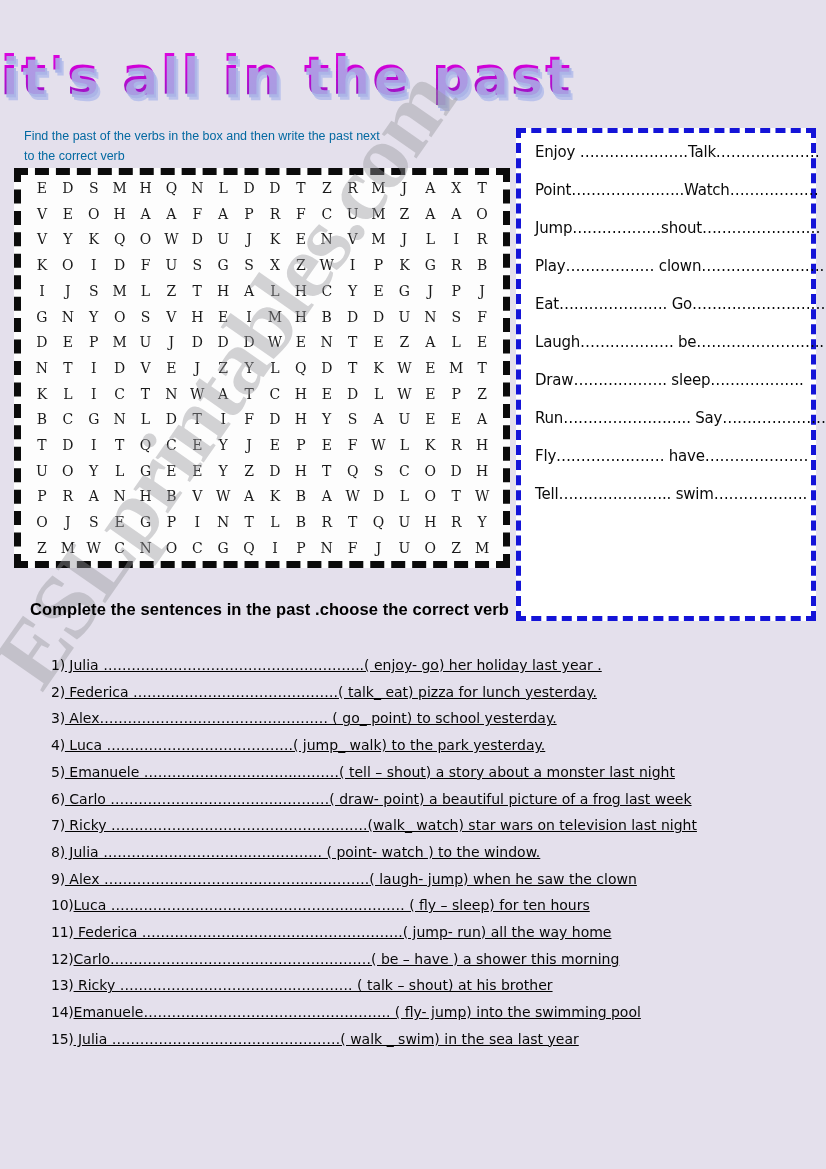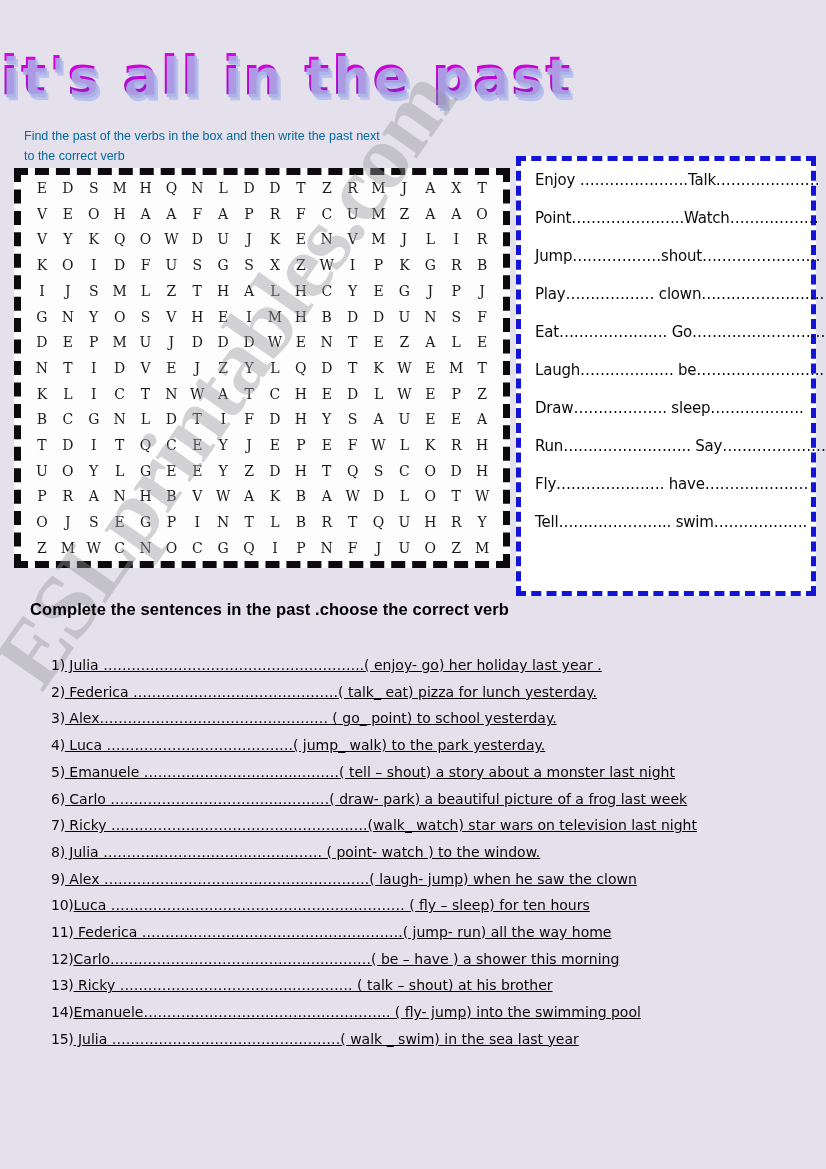--- a/index.html
+++ b/index.html
@@ -110,27 +110,26 @@
     text-align: center;
     display: inline-block;
   }
 
   
   #verbbox {
     position: absolute;
     left: 516px;
     top: 128px;
     width: 300px;
-    height: 440px;
+    height: 493px;
     border: 5px dashed #1414d8;
     background: #ffffff;
     box-sizing: border-box;
     padding: 10px 12px 6px 14px;
     z-index: 4;
-    margin-top: 28px;
   }
   .verb-row {
     font-family: "DejaVu Sans", sans-serif;
     font-size: 15px;
     color: #0a0a0a;
     white-space: nowrap;
     margin-bottom: 20px;
     letter-spacing: -0.2px;
   }
   .verb-row:last-child { margin-bottom: 0; }
@@ -498,21 +497,21 @@
   </div>
 
 <div id="section2-heading">Complete the sentences in the past .choose the correct verb</div>
 
 <div id="sentences">
     <div class="sentence"><span class="s-num">1)</span><span class="dots"> Julia ………………………………………………..( enjoy- go) her holiday last year .</span></div>
     <div class="sentence"><span class="s-num">2)</span><span class="dots"> Federica ……………….…………………….( talk_ eat) pizza for lunch yesterday.</span></div>
     <div class="sentence"><span class="s-num">3)</span><span class="dots"> Alex……………………………………….… ( go_ point) to school yesterday.</span></div>
     <div class="sentence"><span class="s-num">4)</span><span class="dots"> Luca ………………………………….( jump_ walk) to the park yesterday.</span></div>
     <div class="sentence"><span class="s-num">5)</span><span class="dots"> Emanuele …………………….……..………(  tell – shout) a story  about a monster last night</span></div>
-    <div class="sentence"><span class="s-num">6)</span><span class="dots"> Carlo ……………………………..…………( draw-  park)    a beautiful picture of a frog last week</span></div>
+    <div class="sentence"><span class="s-num">6)</span><span class="dots"> Carlo ……………………………..…………( draw-  point)    a beautiful picture of a frog last week</span></div>
     <div class="sentence"><span class="s-num">7)</span><span class="dots"> Ricky ……………………………………………….(walk_ watch) star wars on television last night</span></div>
     <div class="sentence"><span class="s-num">8)</span><span class="dots"> Julia ………………………….……………. ( point- watch )  to the window.</span></div>
     <div class="sentence"><span class="s-num">9)</span><span class="dots">  Alex ……………………………………..………….( laugh- jump) when he saw the clown</span></div>
     <div class="sentence"><span class="s-num">10)</span><span class="dots">Luca ……………………………………………………… ( fly – sleep) for ten hours</span></div>
     <div class="sentence"><span class="s-num">11)</span><span class="dots"> Federica ………………………….…………………….( jump- run)  all the way home</span></div>
     <div class="sentence"><span class="s-num">12)</span><span class="dots">Carlo………………………………………..………( be – have ) a shower this morning</span></div>
     <div class="sentence"><span class="s-num">13)</span><span class="dots"> Ricky   ……………………………….…………. ( talk – shout)  at his brother</span></div>
     <div class="sentence"><span class="s-num">14)</span><span class="dots">Emanuele…………………………………………….. ( fly- jump) into the swimming pool</span></div>
     <div class="sentence"><span class="s-num">15)</span><span class="dots"> Julia ………………………….………………( walk _ swim) in the sea last year</span></div>
   </div>

